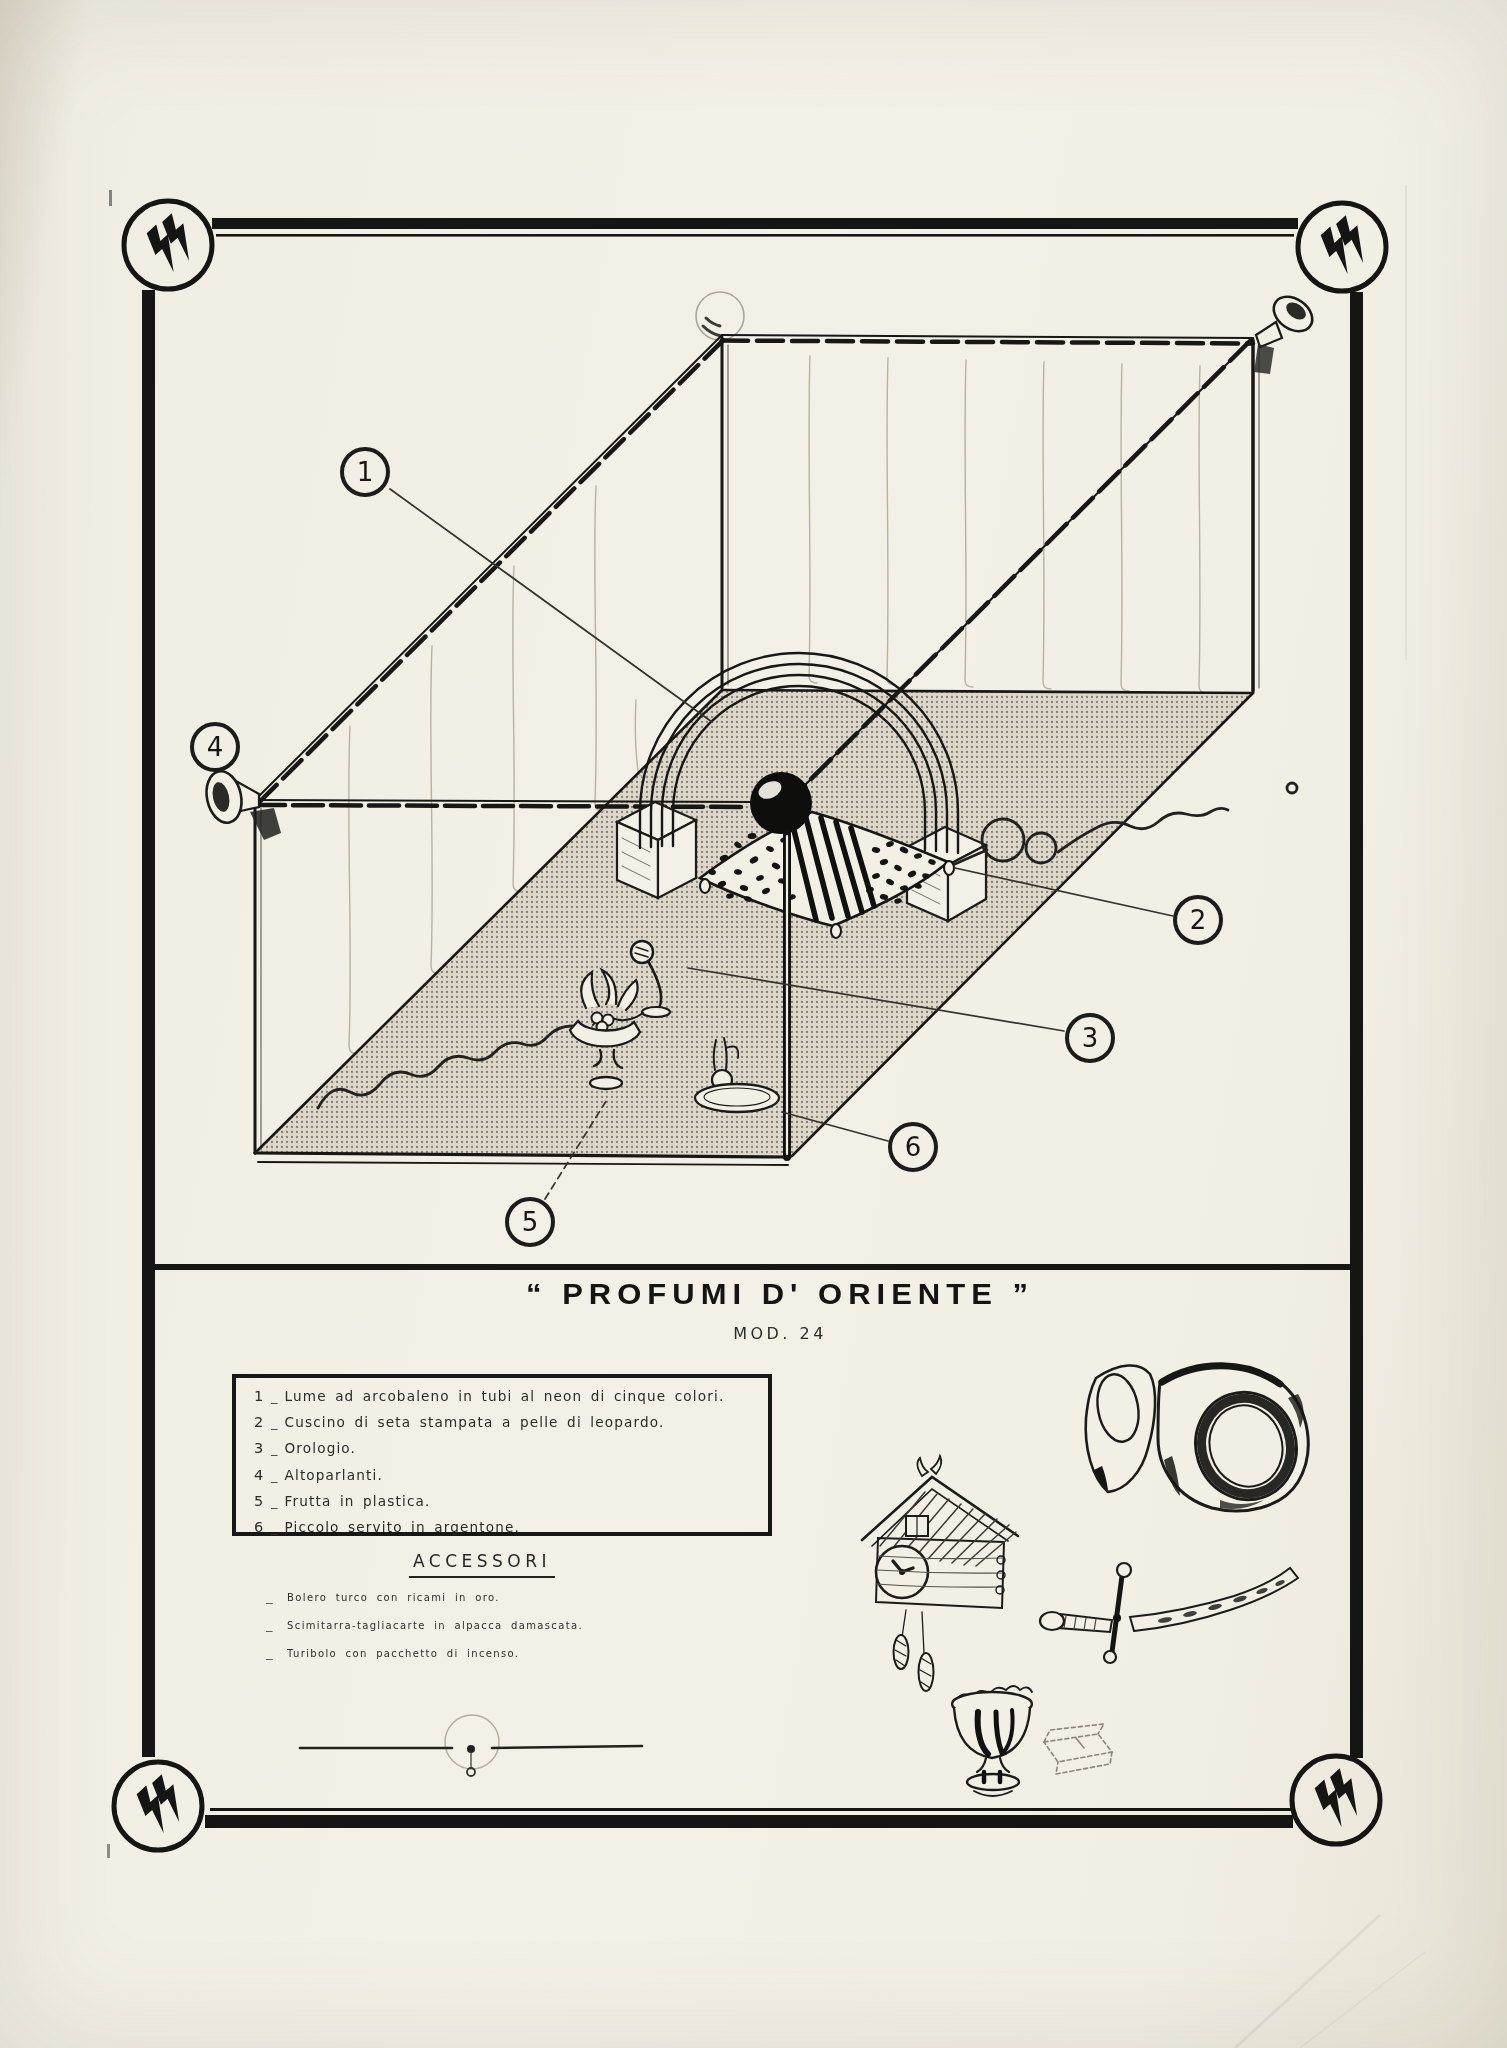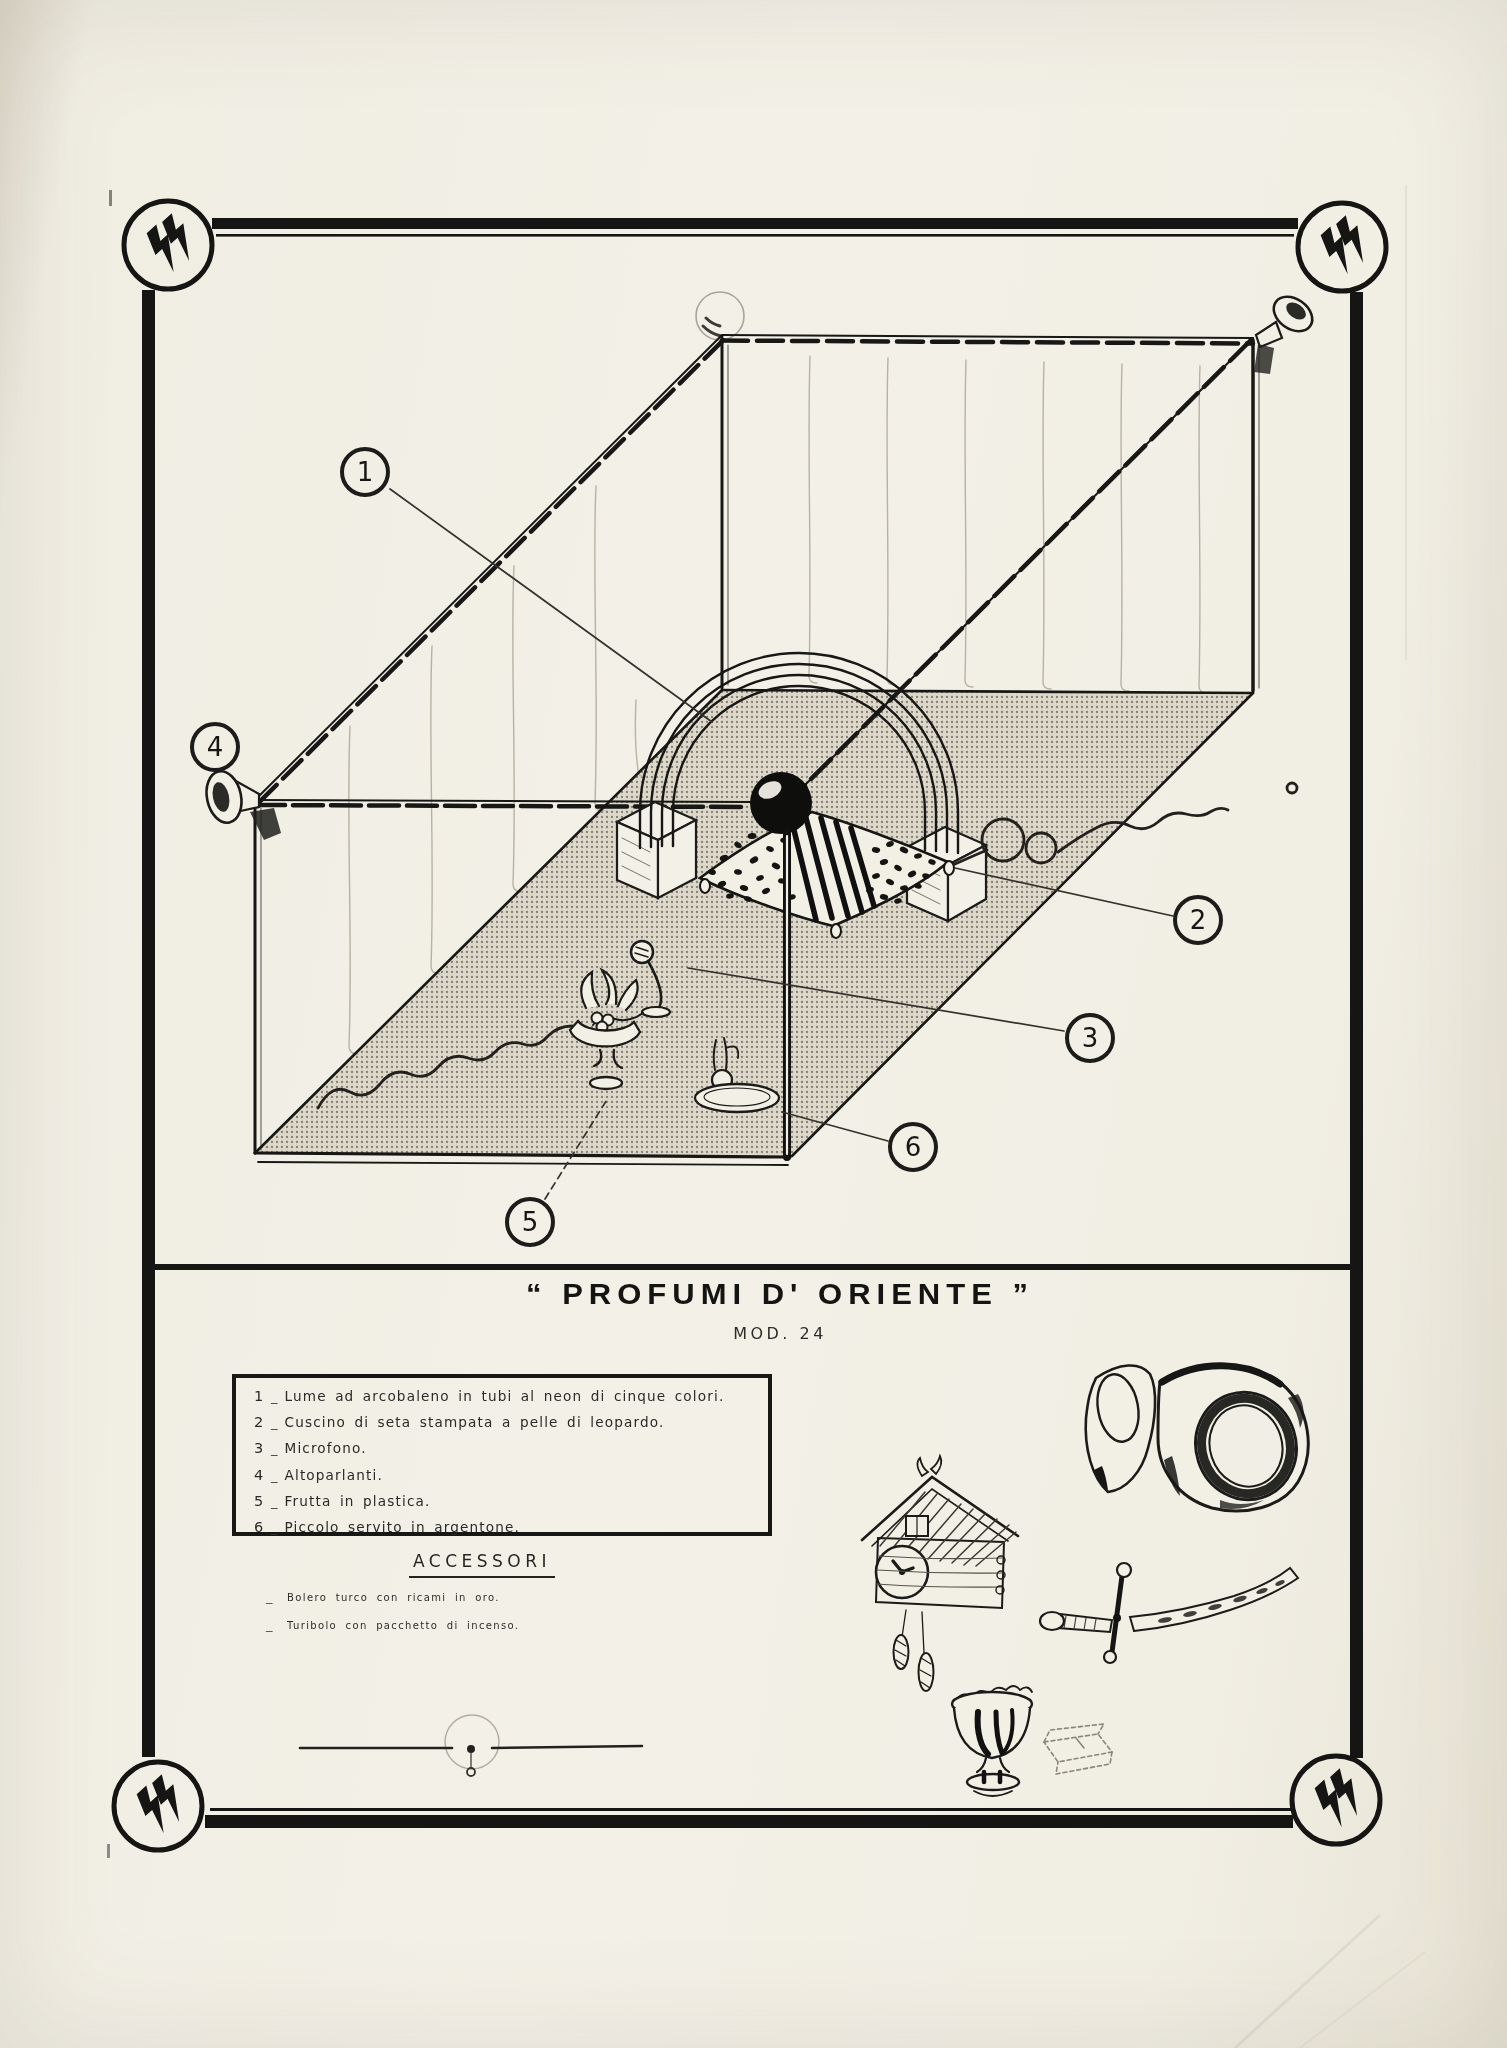--- a/index.html
+++ b/index.html
@@ -415,21 +415,21 @@
     <span class="lg-txt">Lume ad arcobaleno in tubi al neon di cinque colori.</span>
   </div>
   <div class="lg-row">
     <span class="lg-num">2</span>
     <span class="lg-sep">_</span>
     <span class="lg-txt">Cuscino di seta stampata a pelle di leopardo.</span>
   </div>
   <div class="lg-row">
     <span class="lg-num">3</span>
     <span class="lg-sep">_</span>
-    <span class="lg-txt">Microfono.</span>
+    <span class="lg-txt">Orologio.</span>
   </div>
   <div class="lg-row">
     <span class="lg-num">4</span>
     <span class="lg-sep">_</span>
     <span class="lg-txt">Altoparlanti.</span>
   </div>
   <div class="lg-row">
     <span class="lg-num">5</span>
     <span class="lg-sep">_</span>
     <span class="lg-txt">Frutta in plastica.</span>
@@ -445,17 +445,21 @@
   <span>ACCESSORI</span>
 </div>
 
 <div class="abs ac-list">
   <div class="ac-row">
     <span class="ac-bullet">_</span>
     <span class="ac-txt">Bolero turco con ricami in oro.</span>
   </div>
   <div class="ac-row">
     <span class="ac-bullet">_</span>
+    <span class="ac-txt">Scimitarra-tagliacarte in alpacca damascata.</span>
+  </div>
+  <div class="ac-row">
+    <span class="ac-bullet">_</span>
     <span class="ac-txt">Turibolo con pacchetto di incenso.</span>
   </div>
 </div>
 
 </div>
 
 </body></html>

